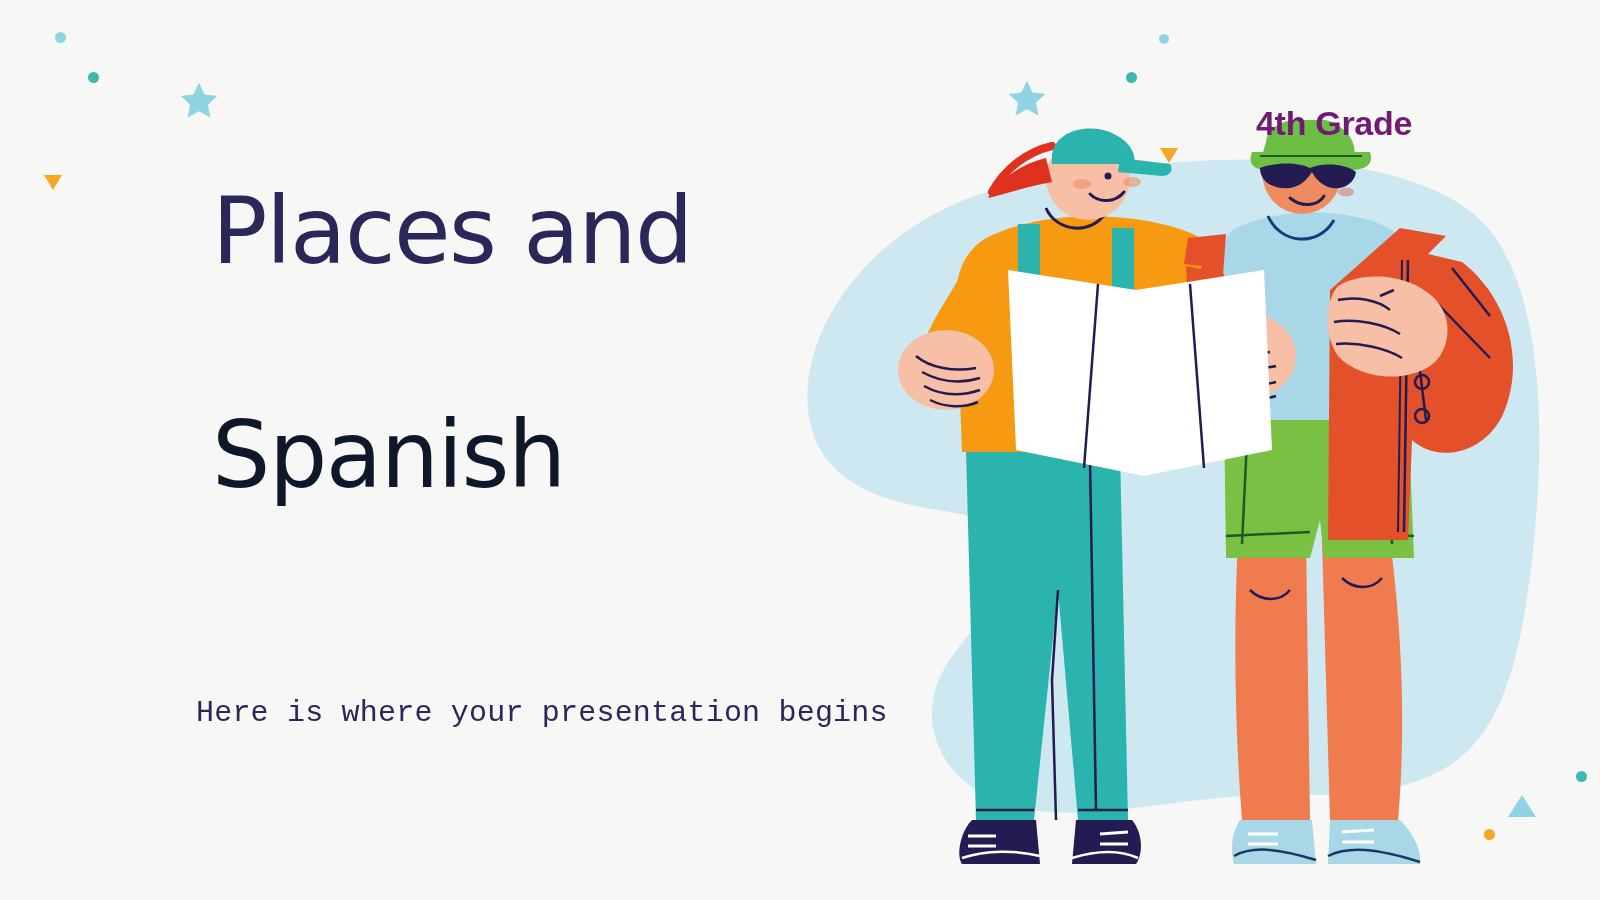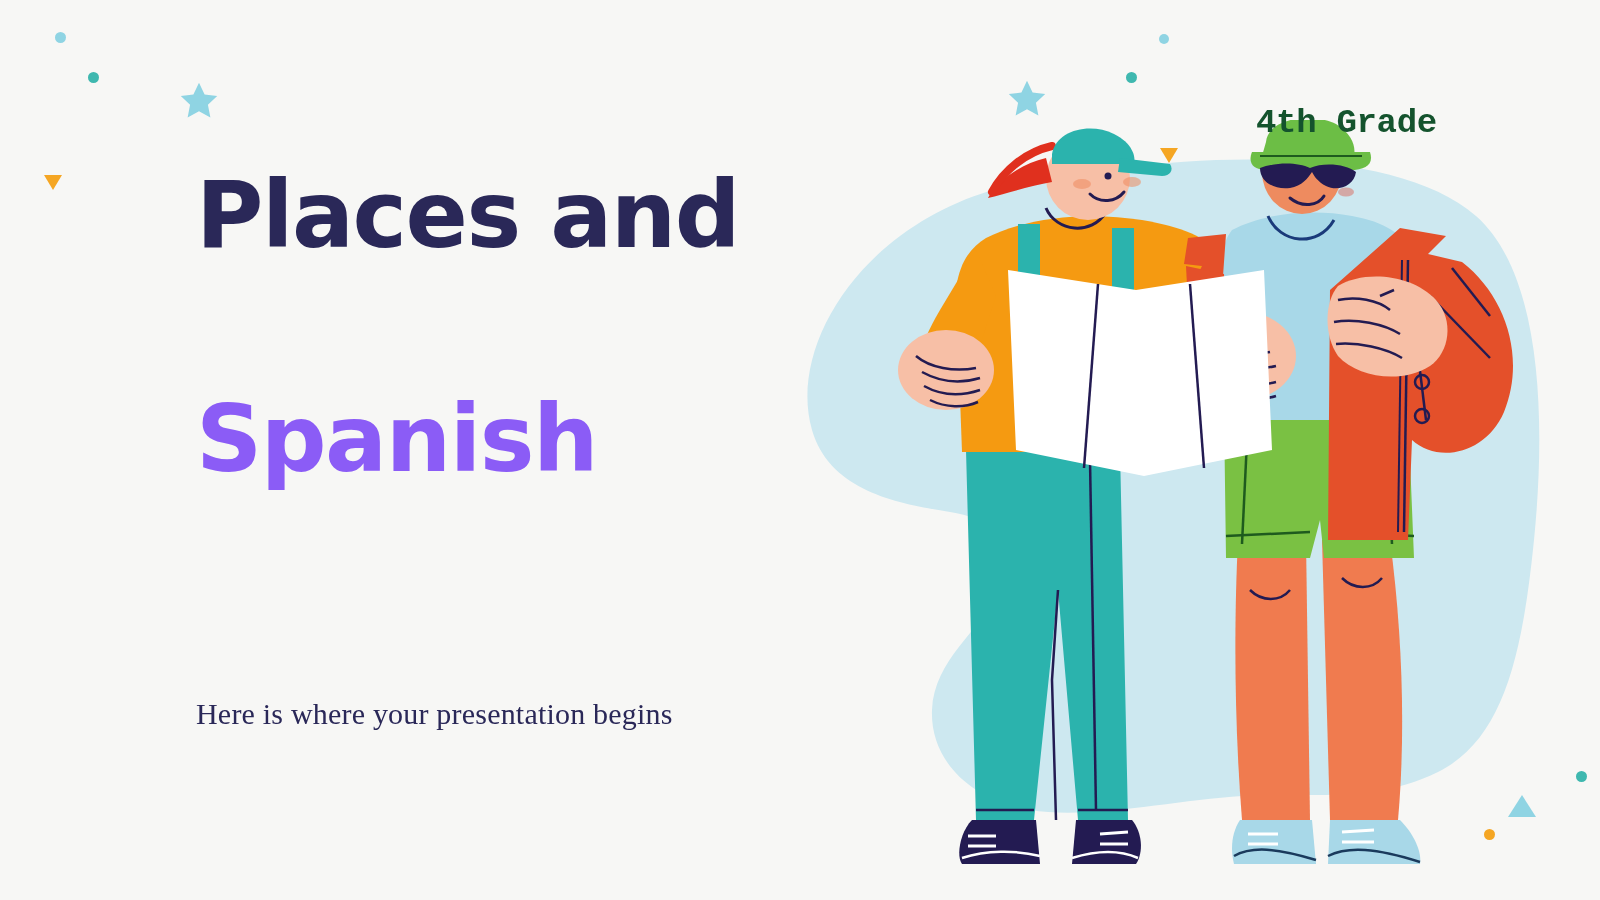--- a/index.html
+++ b/index.html
@@ -19,55 +19,55 @@
   }
 
   
   #text-block {
     position: absolute;
     left: 196px;
     top: 160px;
     width: 640px;
   }
   #slide-title {
-    margin: 0;
+    margin: 16px;
     font-family: "DejaVu Sans", sans-serif;
-    font-weight: 700;
+    font-weight: 400;
     font-size: 92px;
     line-height: 1.22;
     letter-spacing: -1.5px;
     color: #2A2858;
     white-space: pre-line;
   }
   #slide-title-accent {
     display: block;
-    color: #8b5cf6;
+    color: #0f172a;
   }
   #slide-subtitle {
     position: absolute;
     left: 196px;
     top: 694px;
     margin: 0;
-    font-family: Liberation Serif, serif;
+    font-family: Liberation Mono, monospace;
     font-weight: 400;
     font-size: 30px;
     line-height: 1.3;
     letter-spacing: 0.2px;
     color: #2A2858;
   }
   #grade-label {
     position: absolute;
     left: 1256px;
     top: 104px;
     margin: 0;
-    font-family: Liberation Mono, monospace;
+    font-family: Liberation Sans, sans-serif;
     font-weight: 700;
     font-size: 34px;
     letter-spacing: -0.3px;
-    color: #14532d;
+    color: #701a75;
   }
 
   
   .deco { position: absolute; }
   .dot { border-radius: 50%; }
   .tri-down {
     width: 0; height: 0;
     border-left: 9px solid transparent;
     border-right: 9px solid transparent;
     border-top: 15px solid #F5A623;

